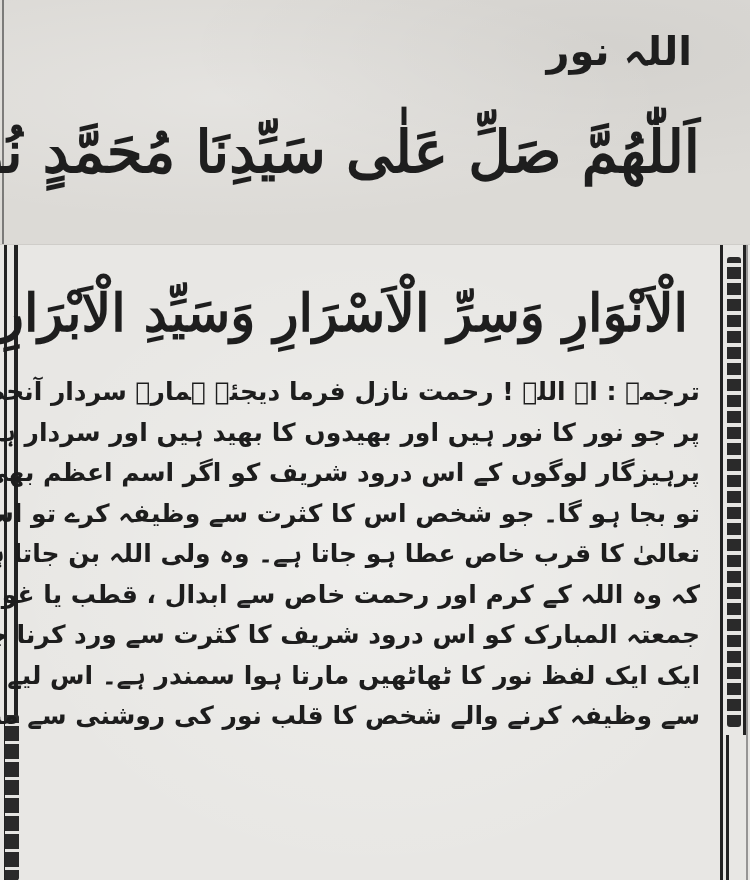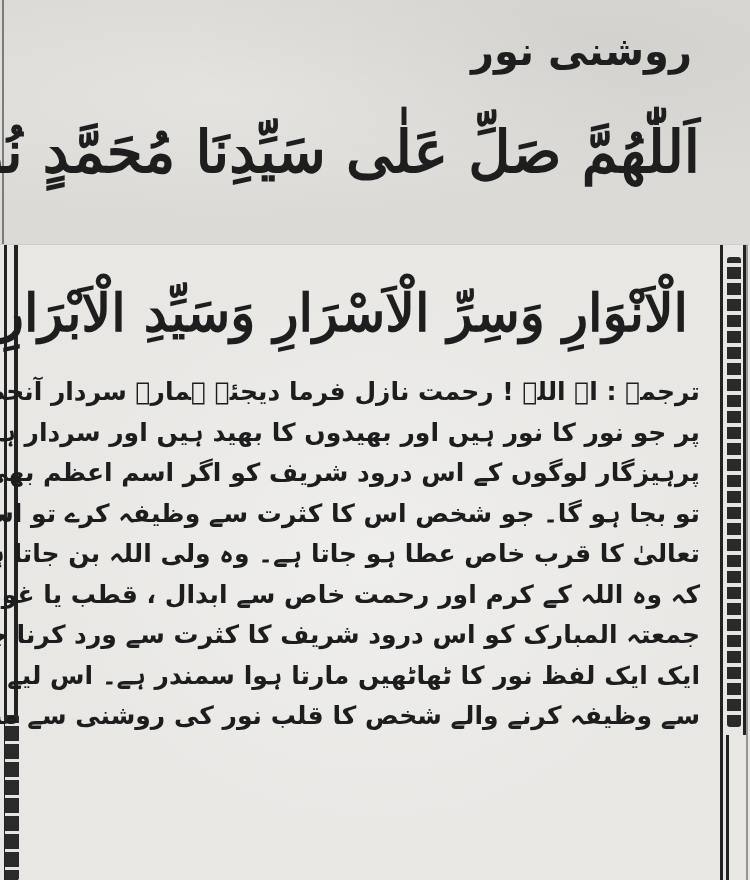--- a/index.html
+++ b/index.html
@@ -138,21 +138,21 @@
     }
     .body-line.last {
       text-align-last: right;
     }
   </style>
 </head>
 <body>
 
 <div class="top-clip">
   <div class="left-rule"></div>
-  <div class="heading">روشنی نور</div>
+  <div class="heading">اللہ نور</div>
   <div class="arabic-line-1">اَللّٰهُمَّ صَلِّ عَلٰى سَيِّدِنَا مُحَمَّدٍ نُوْرِ</div>
 </div>
 
 <div class="bottom-clip"></div>
 
 <div class="border-left">
   <div class="inner-line"></div>
   <div class="inner-line2"></div>
 </div>
 <div class="ornament-left"></div>

